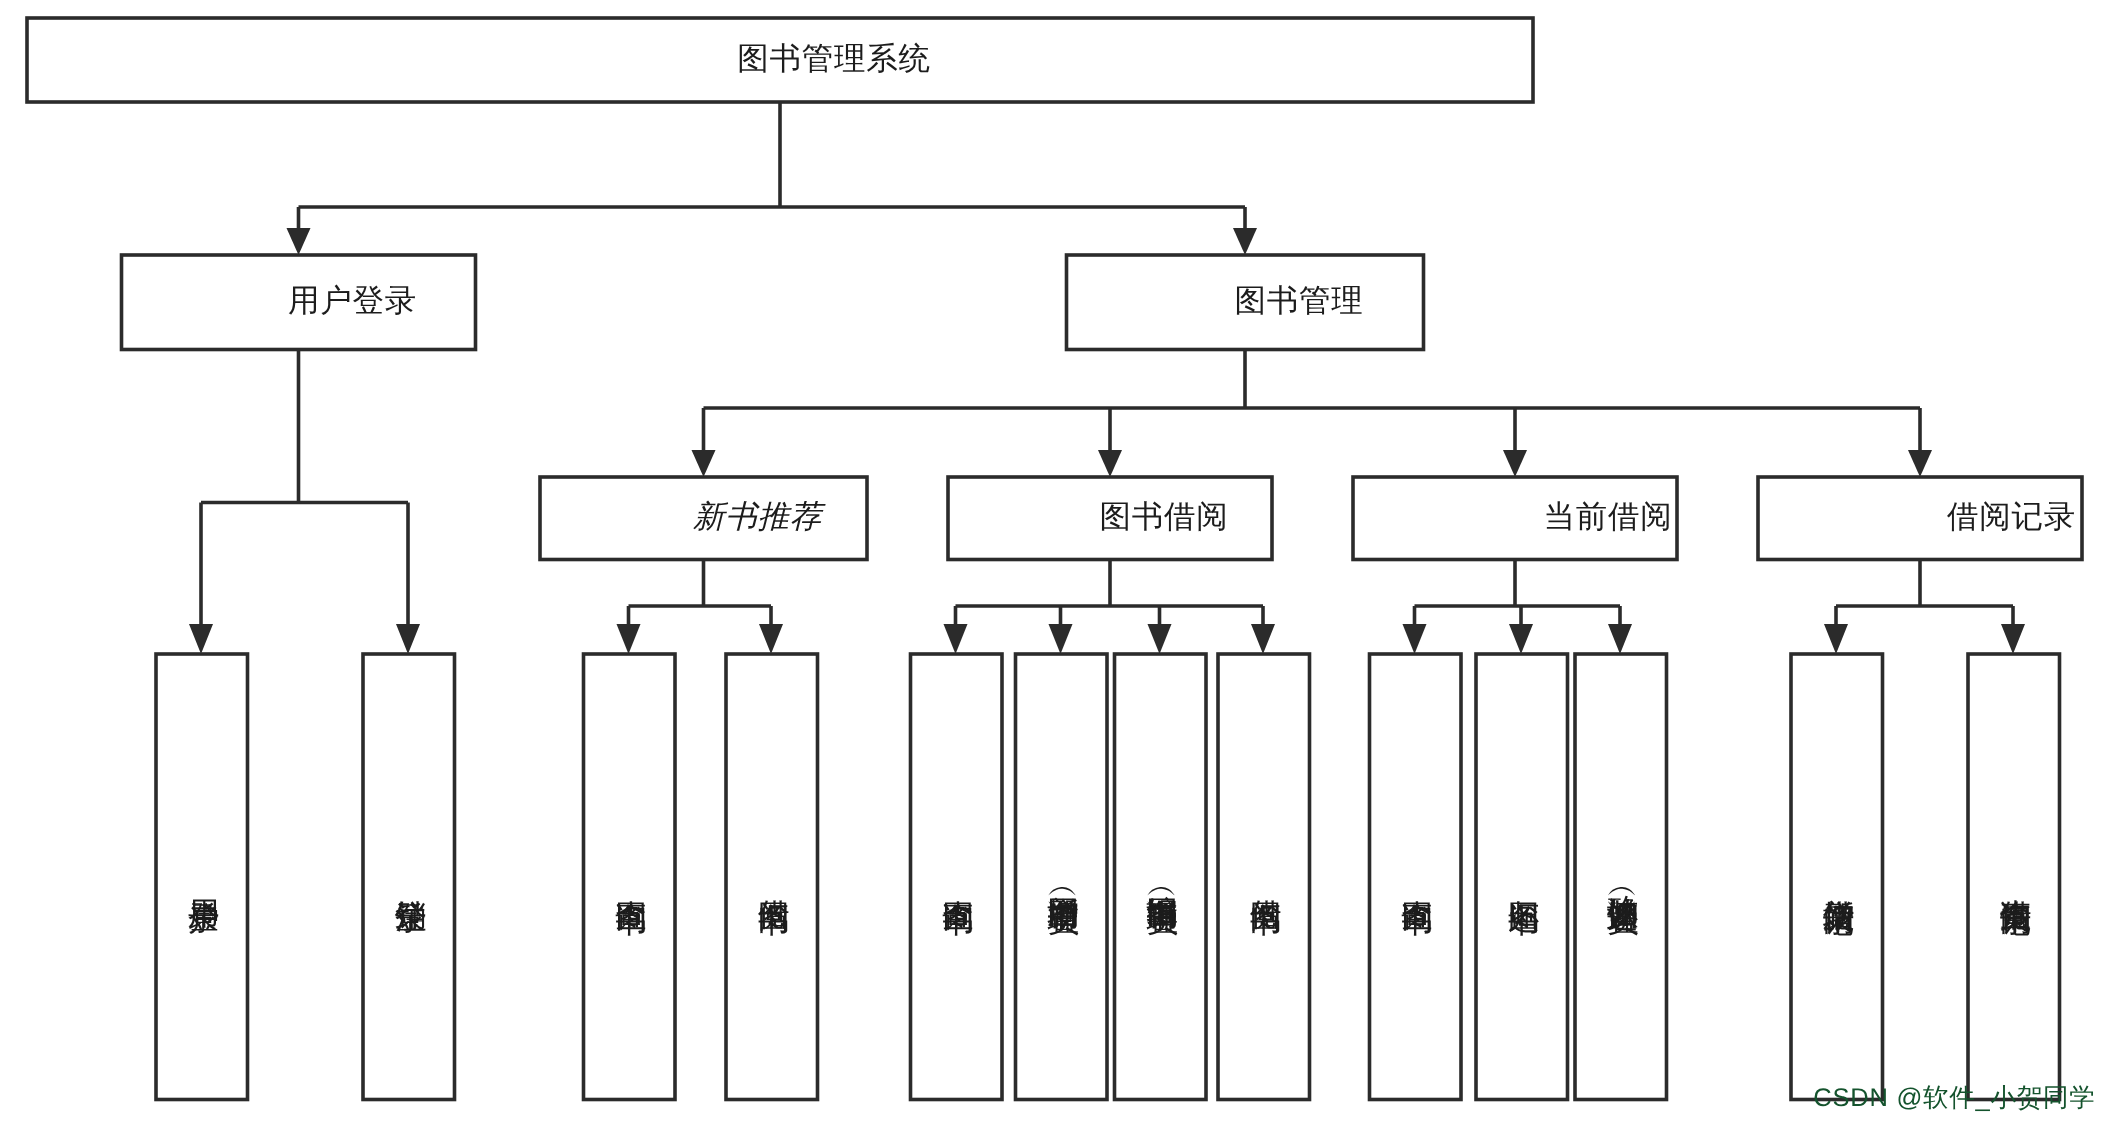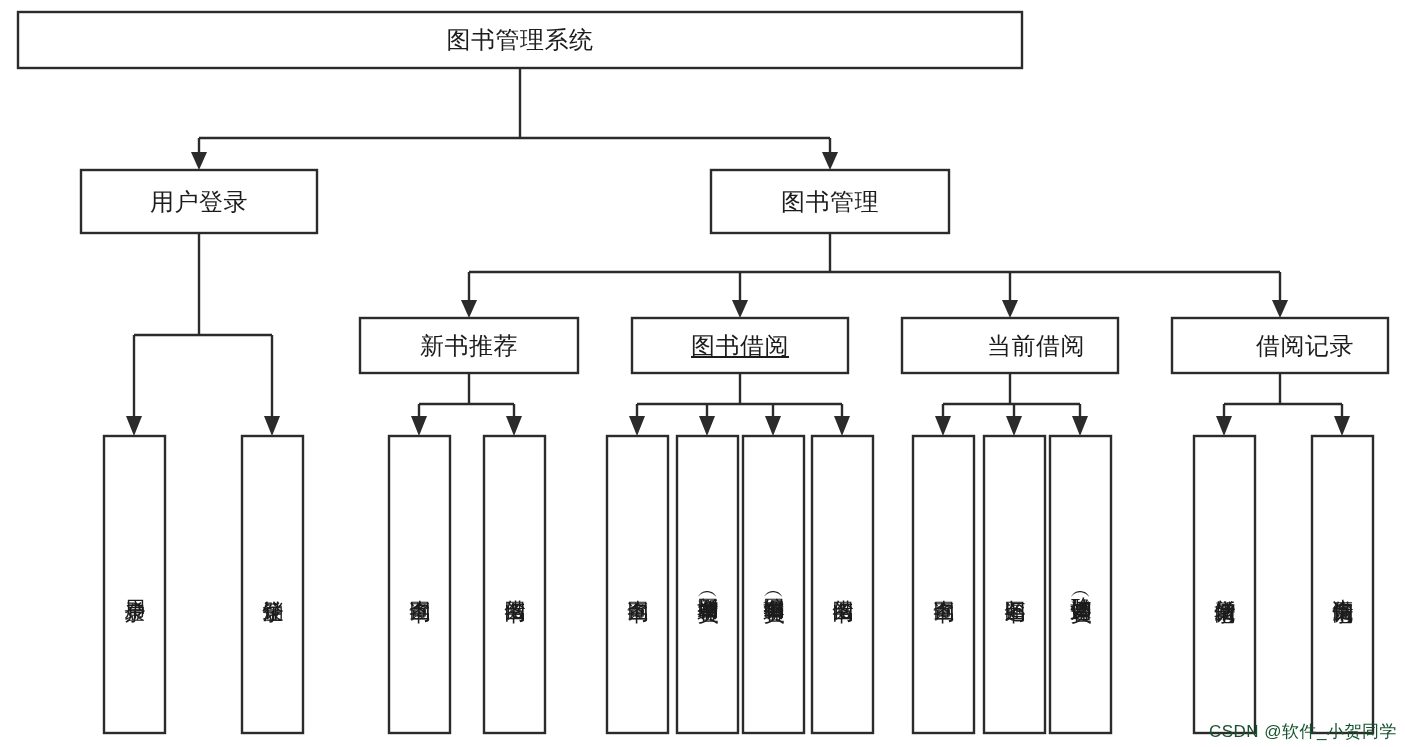--- a/index.html
+++ b/index.html
@@ -41,25 +41,26 @@
   .arrow-head {
     fill: #2b2b2b;
     stroke: none;
   }
   .node-label-h {
     position: absolute;
     display: flex;
     align-items: center;
     justify-content: center;
     color: #1c1c1c;
-    font-size: 24px;
+    font-size: 21px;
     line-height: 1.15;
     letter-spacing: 0.5px;
     white-space: nowrap;
     pointer-events: none;
+    margin-left: 36px;
   }
   .node-label-v {
     position: absolute;
     display: flex;
     align-items: center;
     justify-content: center;
     color: #1c1c1c;
     font-size: 21px;
     line-height: 1.18;
     letter-spacing: 1px;
@@ -174,22 +175,22 @@
       <rect class="node-box" x="1194" y="436" width="61" height="297"></rect>
       <rect class="node-box" x="1312" y="436" width="61" height="297"></rect>
     </g>
   </svg>
 
   <div class="node-label-h" style="left:18px; top:12px; width:1004px; height:56px;">图书管理系统</div>
 
   <div class="node-label-h" style="left:81px; top:170px; width:236px; height:63px;">用户登录</div>
   <div class="node-label-h" style="left:711px; top:170px; width:238px; height:63px;border-radius:15px;">图书管理</div>
 
-  <div class="node-label-h" style="left:360px; top:318px; width:218px; height:55px;">新书推荐</div>
-  <div class="node-label-h" style="left:632px; top:318px; width:216px; height:55px;text-decoration:underline;">图书借阅</div>
+  <div class="node-label-h" style="left:360px; top:318px; width:218px; height:55px;font-style:italic;">新书推荐</div>
+  <div class="node-label-h" style="left:632px; top:318px; width:216px; height:55px;">图书借阅</div>
   <div class="node-label-h" style="left:902px; top:318px; width:196px; height:55px;padding-left:36px;">当前借阅</div>
   <div class="node-label-h" style="left:1172px; top:318px; width:216px; height:55px;padding-left:25px;">借阅记录</div>
 
   <div class="node-label-v" style="left:104px; top:436px; width:61px; height:297px;">用户登录</div>
   <div class="node-label-v" style="left:242px; top:436px; width:61px; height:297px;">注销登录</div>
   <div class="node-label-v" style="left:389px; top:436px; width:61px; height:297px;">查询图书</div>
   <div class="node-label-v" style="left:484px; top:436px; width:61px; height:297px;">借阅图书</div>
   <div class="node-label-v" style="left:607px; top:436px; width:61px; height:297px;">查询图书</div>
   <div class="node-label-v" style="left:677px; top:436px; width:61px; height:297px;">新增图书（管理员）</div>
   <div class="node-label-v" style="left:743px; top:436px; width:61px; height:297px;">编辑图书（管理员）</div>

